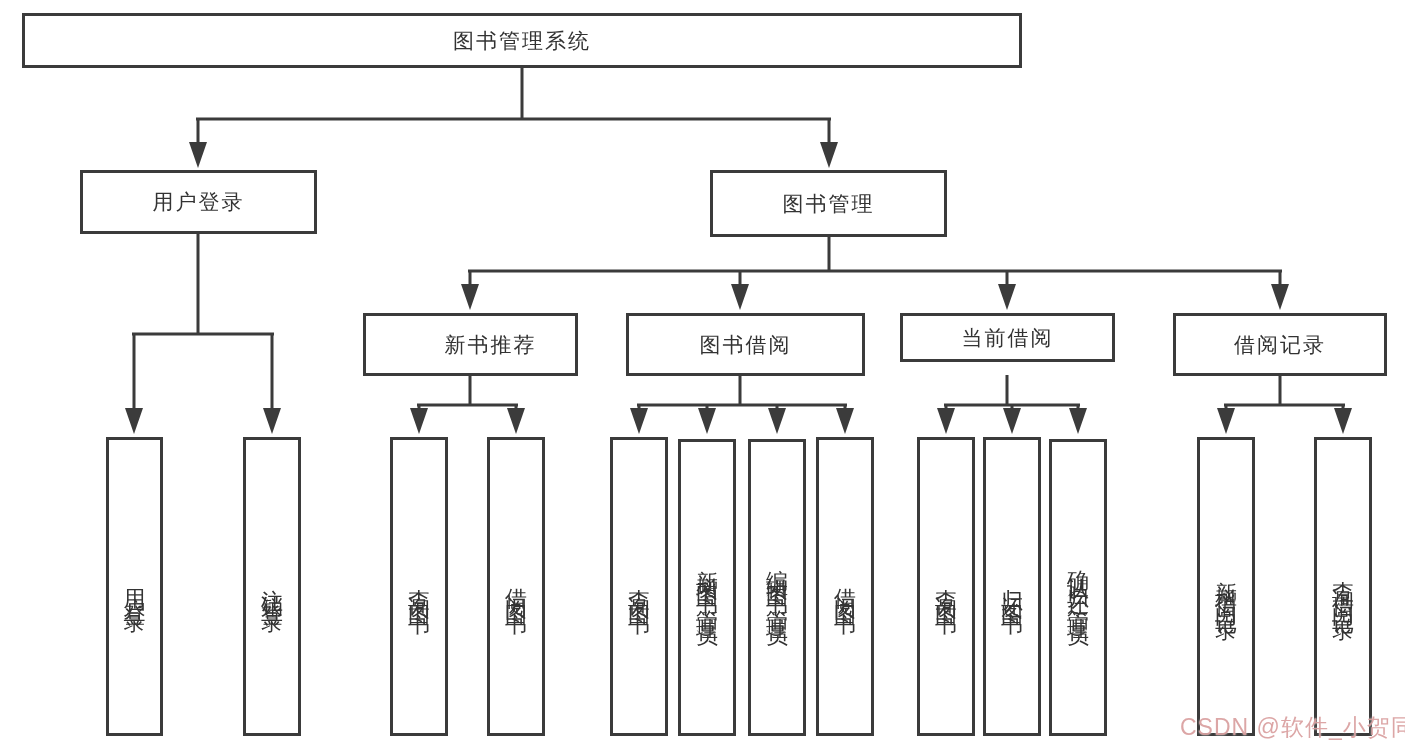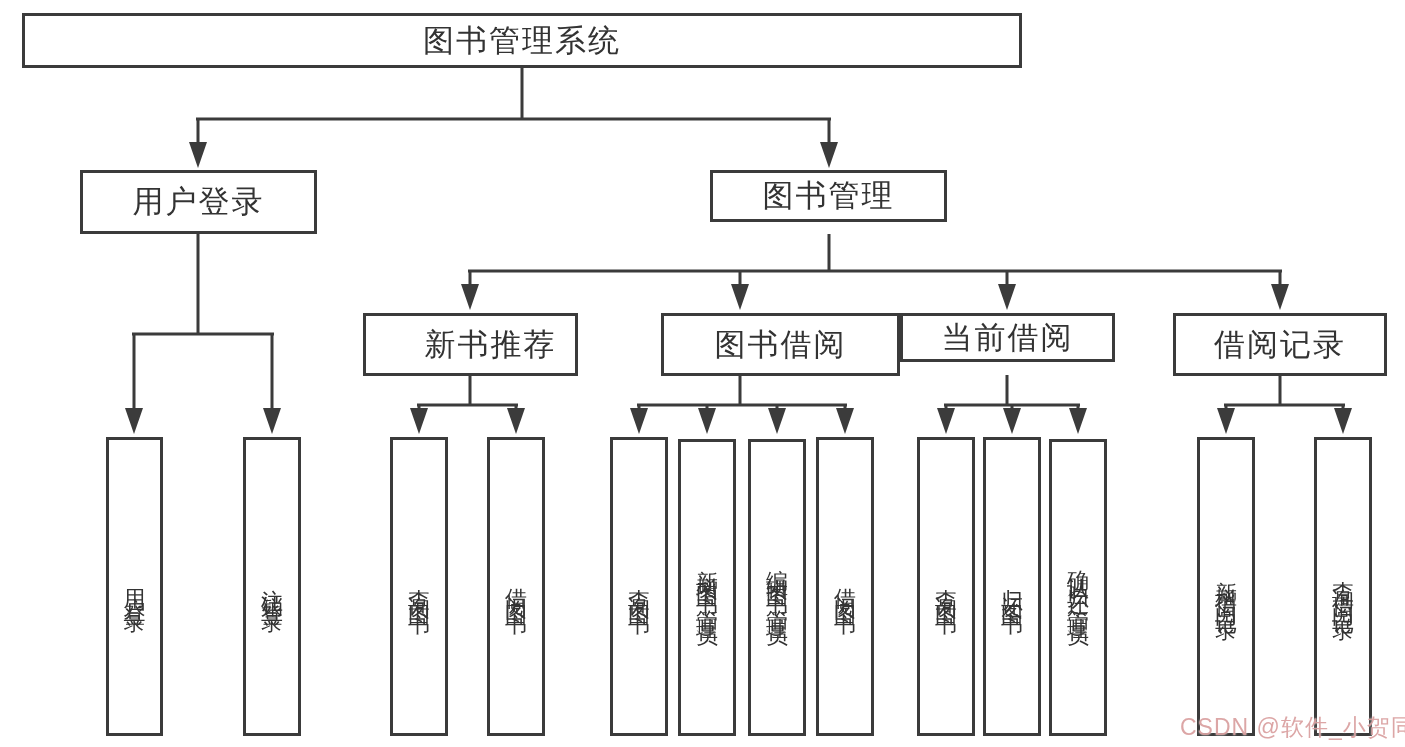--- a/index.html
+++ b/index.html
@@ -21,21 +21,21 @@
     position: absolute;
     box-sizing: border-box;
     background: #ffffff;
     border: 3px solid #3b3b3b;
     color: #333333;
     display: flex;
     align-items: center;
     justify-content: center;
     z-index: 1;
   }
-  .h-node { font-size: 31px; letter-spacing: 2px; white-space: nowrap; }
+  .h-node { font-size: 21px; letter-spacing: 2px; white-space: nowrap; }
   .v-node .v-text {
     writing-mode: vertical-rl;
     text-orientation: mixed;
     font-size: 22px;
     letter-spacing: 8px;
     line-height: 1.1;
     white-space: nowrap;
   }
   .watermark {
     position: absolute;
@@ -104,28 +104,28 @@
     </g>
   </svg>
 
   <div class="node h-node" style="left:22px; top:13px; width:1000px; height:55px;">
     <span>图书管理系统</span>
   </div>
 
   <div class="node h-node" style="left:80px; top:170px; width:237px; height:64px;">
     <span>用户登录</span>
   </div>
-  <div class="node h-node" style="left:710px; top:170px; width:237px; height:52px;">
+  <div class="node h-node" style="left:710px; top:170px; width:237px; height:67px;">
     <span>图书管理</span>
   </div>
 
   <div class="node h-node" style="left:363px; top:313px; width:215px; height:63px;padding-left:40px;">
     <span>新书推荐</span>
   </div>
-  <div class="node h-node" style="left:661px; top:313px; width:239px; height:63px;">
+  <div class="node h-node" style="left:626px; top:313px; width:239px; height:63px;">
     <span>图书借阅</span>
   </div>
   <div class="node h-node" style="left:900px; top:313px; width:215px; height:49px;">
     <span>当前借阅</span>
   </div>
   <div class="node h-node" style="left:1173px; top:313px; width:214px; height:63px;">
     <span>借阅记录</span>
   </div>
 
   <div class="node v-node" style="left:106px; top:437px; width:57px; height:299px;">

